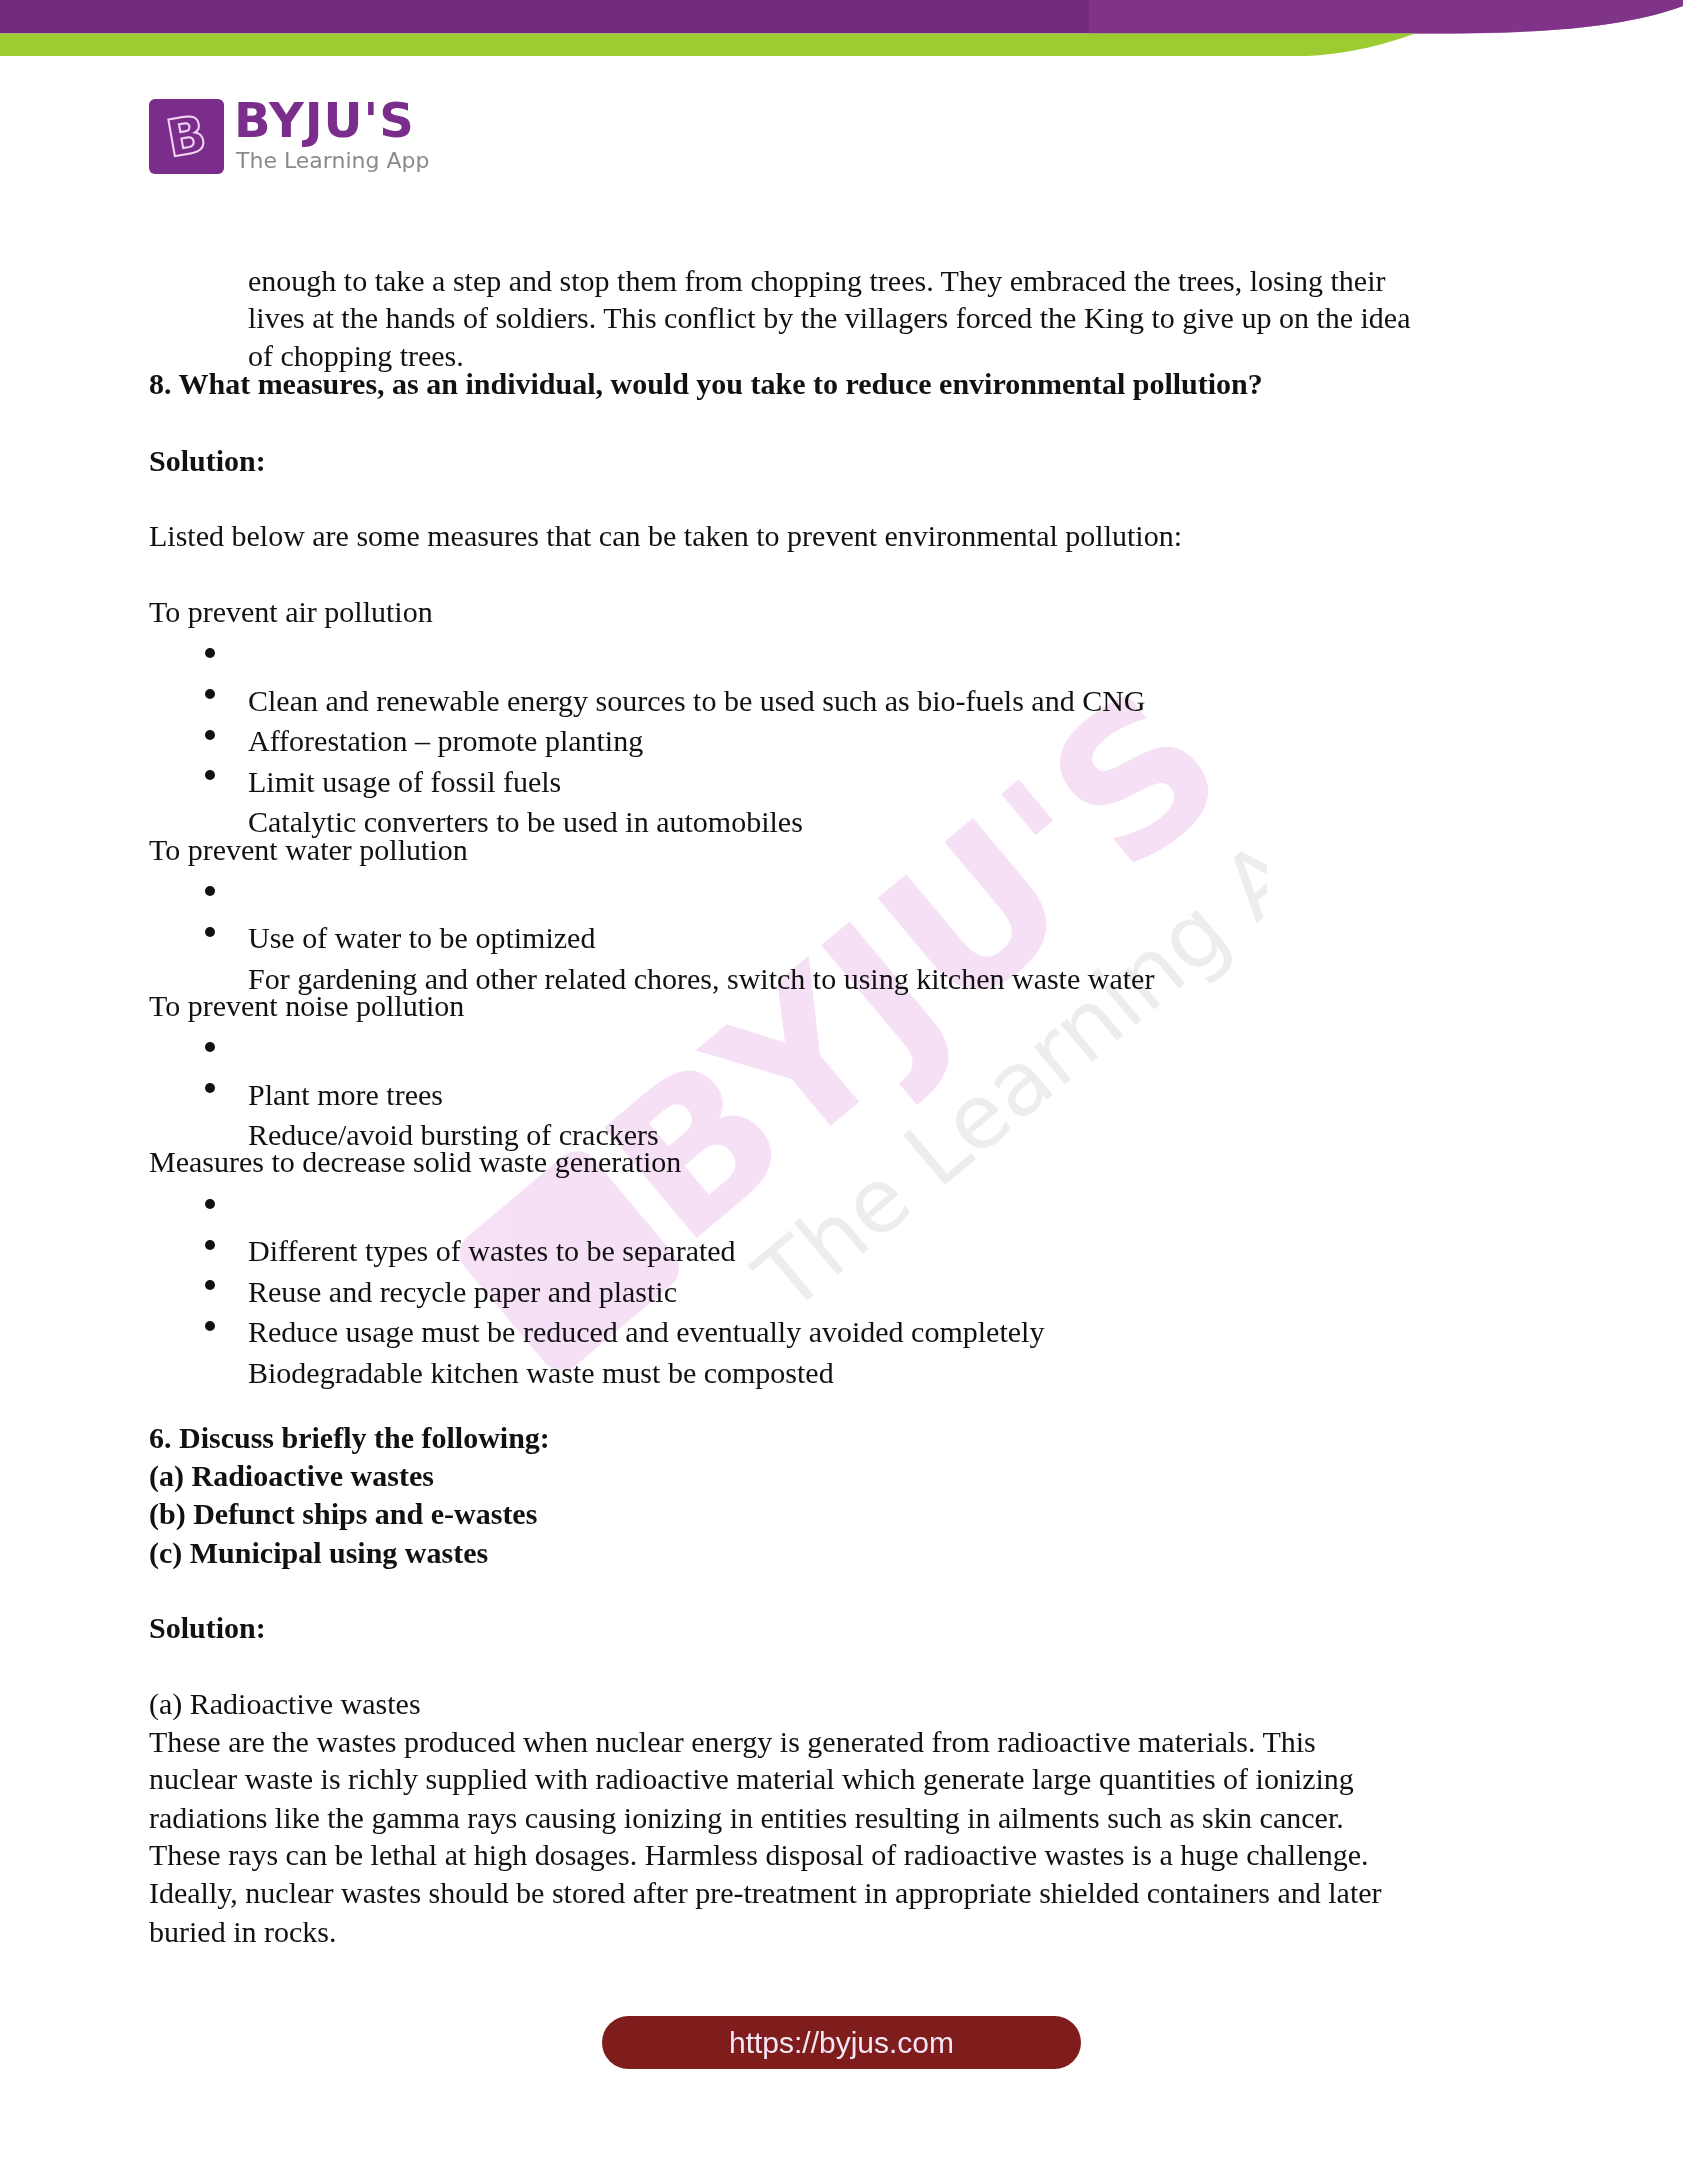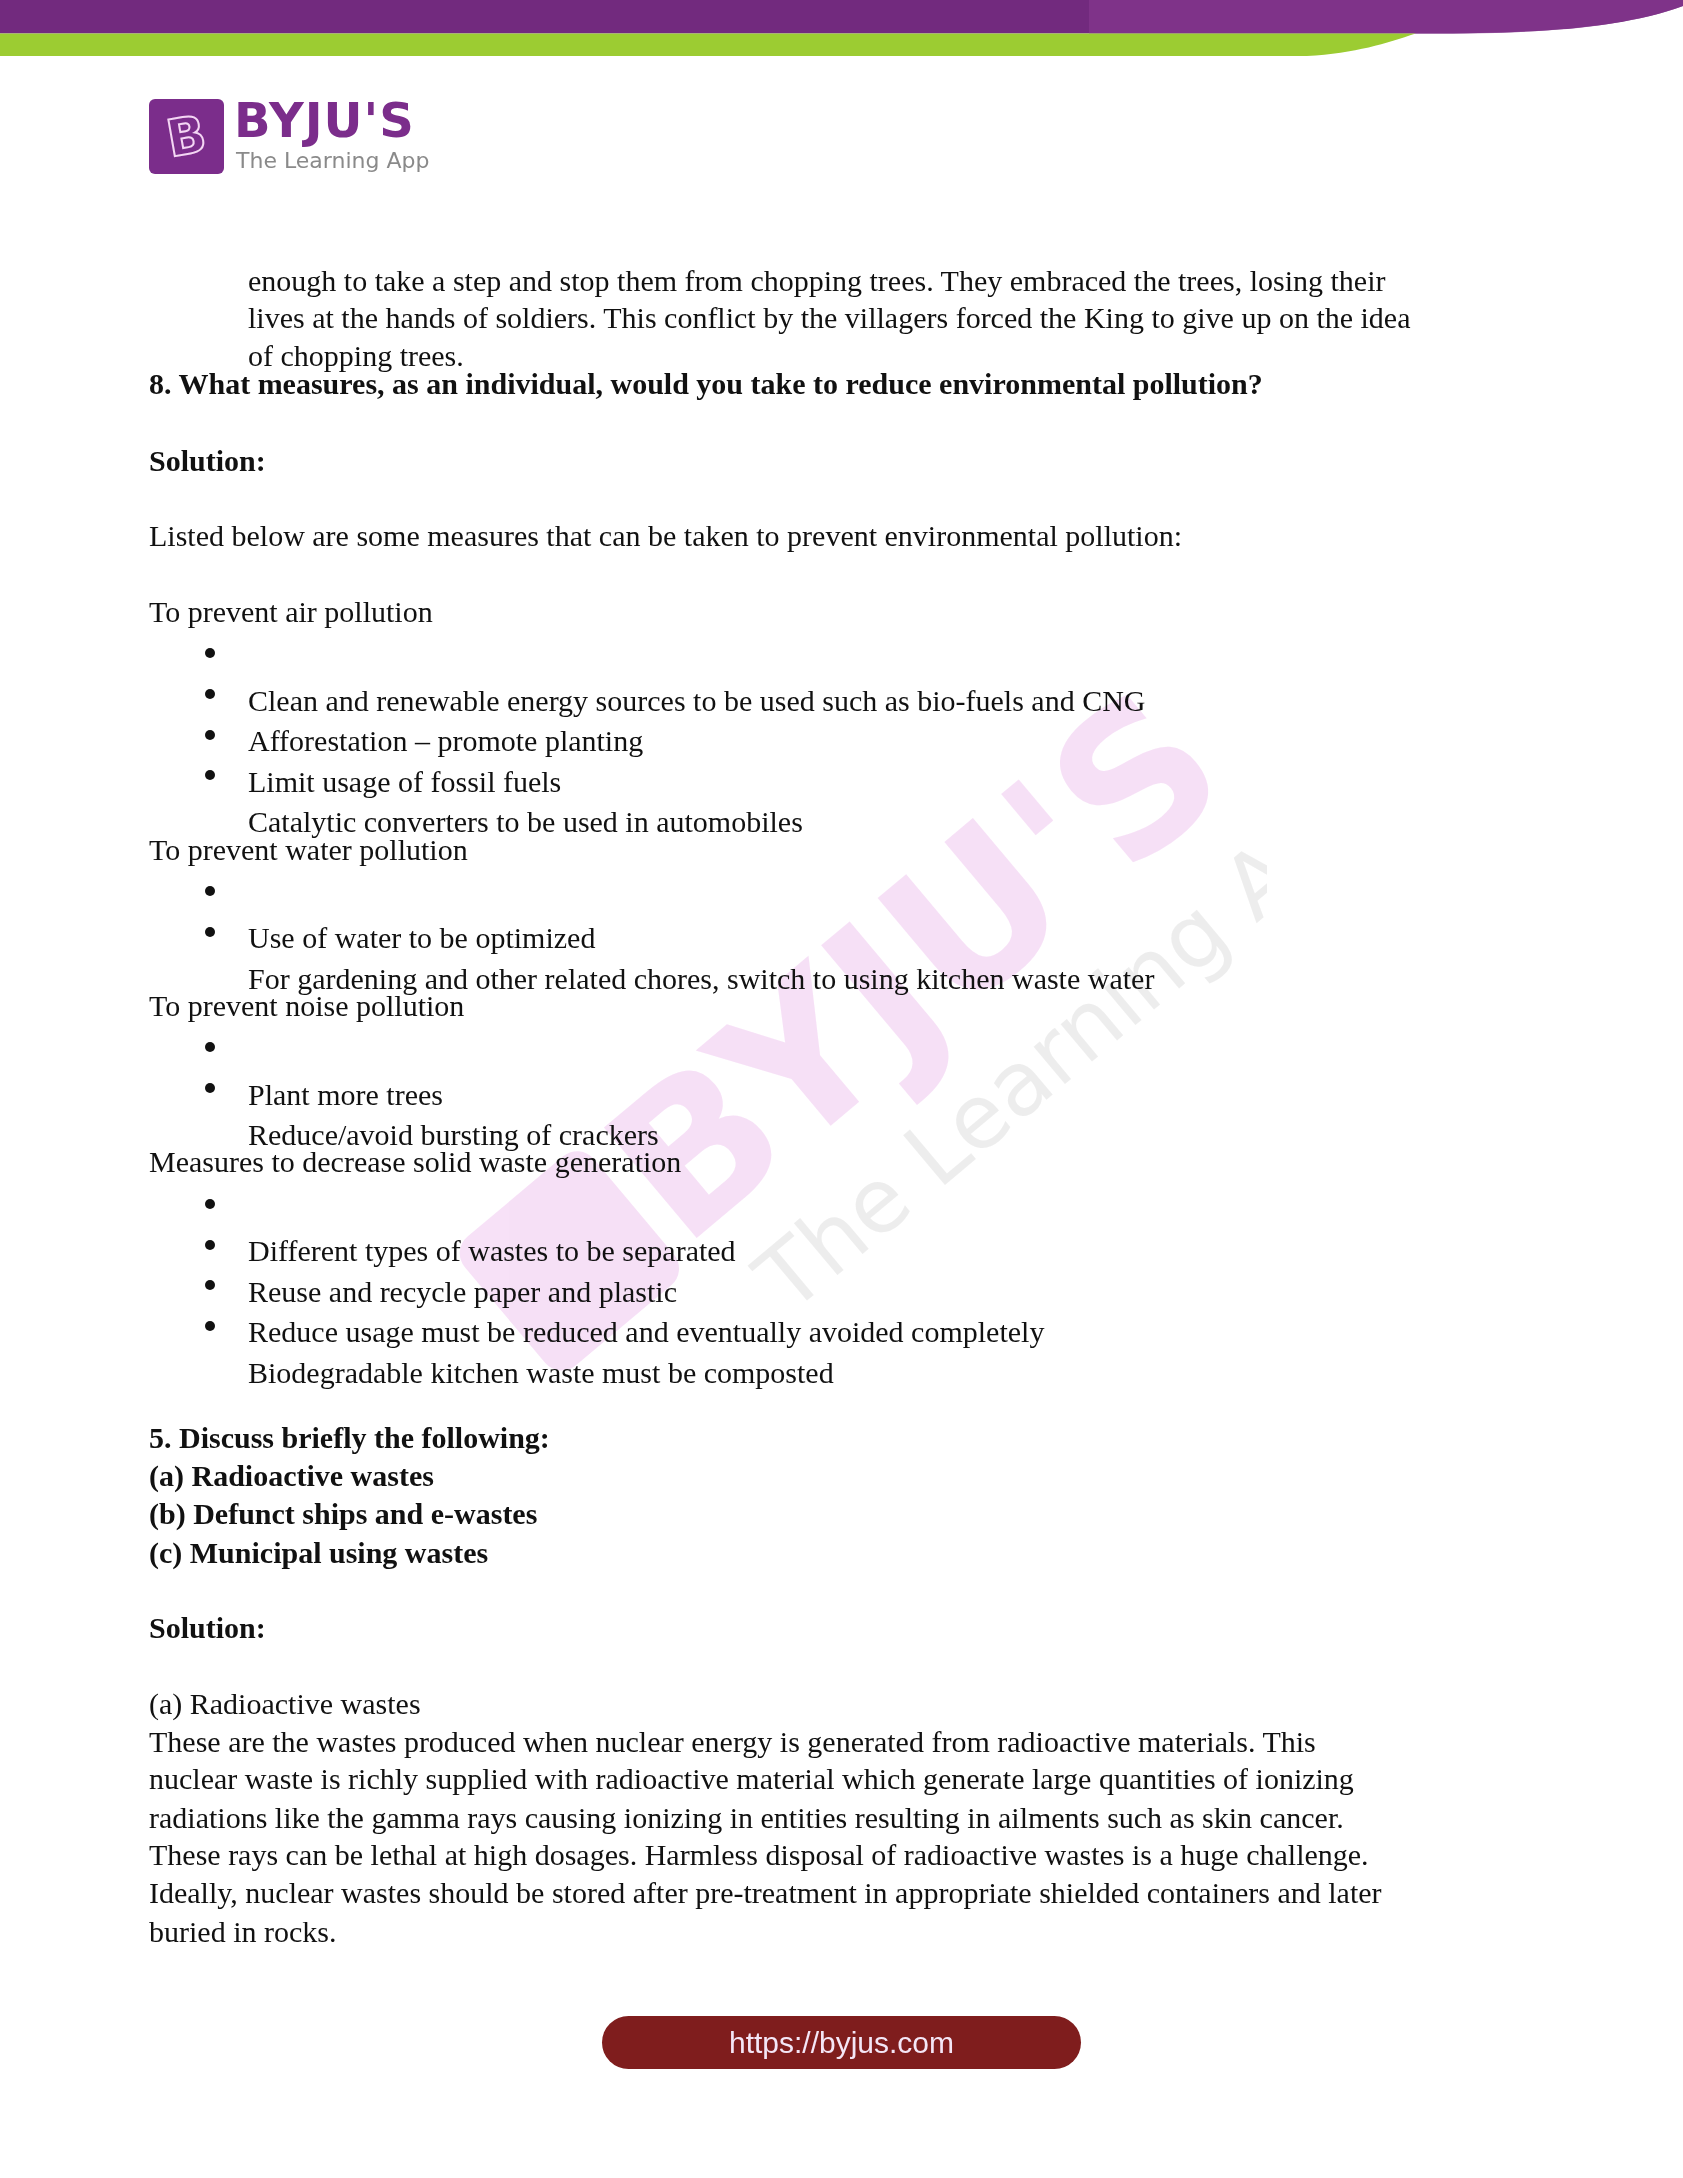--- a/index.html
+++ b/index.html
@@ -89,21 +89,21 @@
   <div class="line" style="top:1145px">Measures to decrease solid waste generation</div>
   <div class="dot" style="top:1199px"></div>
   <div class="line ind" style="top:1186px">Different types of wastes to be separated</div>
   <div class="dot" style="top:1240px"></div>
   <div class="line ind" style="top:1227px">Reuse and recycle paper and plastic</div>
   <div class="dot" style="top:1280px"></div>
   <div class="line ind" style="top:1267px">Reduce usage must be reduced and eventually avoided completely</div>
   <div class="dot" style="top:1321px"></div>
   <div class="line ind" style="top:1308px">Biodegradable kitchen waste must be composted</div>
 
-  <div class="line b" style="top:1421px">5. Discuss briefly the following:</div>
+  <div class="line b" style="top:1421px">6. Discuss briefly the following:</div>
   <div class="line b" style="top:1459px">(a) Radioactive wastes</div>
   <div class="line b" style="top:1497px">(b) Defunct ships and e-wastes</div>
   <div class="line b" style="top:1536px">(c) Municipal using wastes</div>
   <div class="line b" style="top:1611px">Solution:</div>
 
   <div class="line" style="top:1687px">(a) Radioactive wastes</div>
   <div class="line" style="top:1725px">These are the wastes produced when nuclear energy is generated from radioactive materials. This</div>
   <div class="line" style="top:1762px">nuclear waste is richly supplied with radioactive material which generate large quantities of ionizing</div>
   <div class="line" style="top:1801px">radiations like the gamma rays causing ionizing in entities resulting in ailments such as skin cancer.</div>
   <div class="line" style="top:1838px">These rays can be lethal at high dosages. Harmless disposal of radioactive wastes is a huge challenge.</div>

